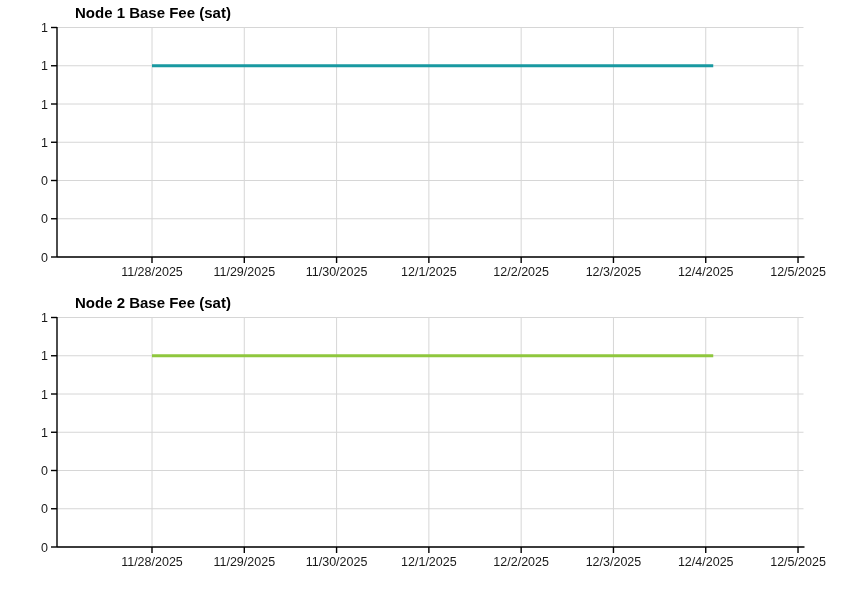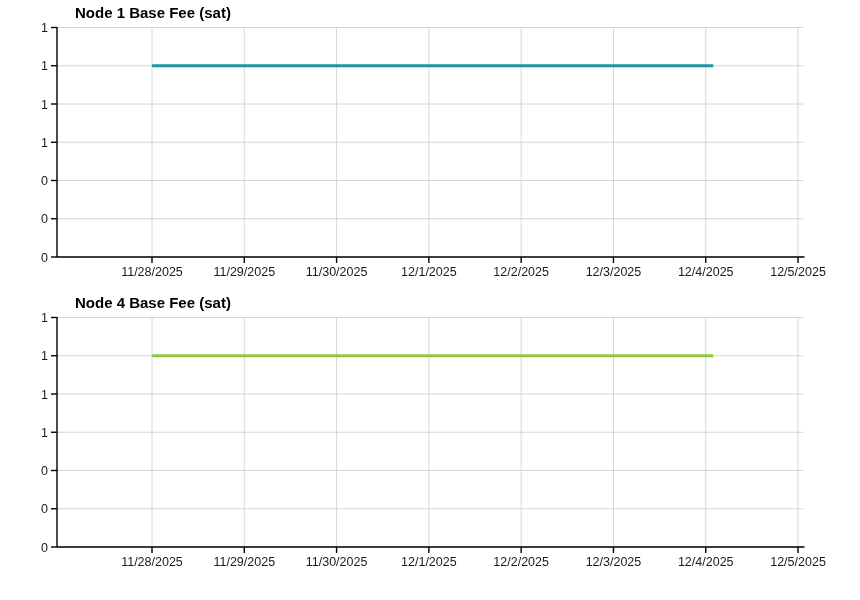--- a/index.html
+++ b/index.html
@@ -94,21 +94,21 @@
         <text x="613.45" y="276" text-anchor="middle">12/3/2025</text>
         <line x1="705.74" y1="257" x2="705.74" y2="263" stroke="#000000" stroke-width="1.4"></line>
         <text x="705.74" y="276" text-anchor="middle">12/4/2025</text>
         <line x1="798.0300000000001" y1="257" x2="798.0300000000001" y2="263" stroke="#000000" stroke-width="1.4"></line>
         <text x="798.0300000000001" y="276" text-anchor="middle">12/5/2025</text>
         <line x1="152" y1="65.75" x2="713.24" y2="65.75" stroke="#1899A1" stroke-width="3" stroke-linecap="butt"></line>
       </svg>
   </div>
 
   <div class="chart-block" style="top:290px; height:310px;">
-    <div class="chart-title">Node 4 Base Fee (sat)</div>
+    <div class="chart-title">Node 2 Base Fee (sat)</div>
     <svg class="plot" width="860" height="310">
         <line x1="57" y1="27.5" x2="803.5" y2="27.5" stroke="#d6d6d6" stroke-width="1"></line>
         <line x1="57" y1="65.75" x2="803.5" y2="65.75" stroke="#d6d6d6" stroke-width="1"></line>
         <line x1="57" y1="104" x2="803.5" y2="104" stroke="#d6d6d6" stroke-width="1"></line>
         <line x1="57" y1="142.25" x2="803.5" y2="142.25" stroke="#d6d6d6" stroke-width="1"></line>
         <line x1="57" y1="180.5" x2="803.5" y2="180.5" stroke="#d6d6d6" stroke-width="1"></line>
         <line x1="57" y1="218.75" x2="803.5" y2="218.75" stroke="#d6d6d6" stroke-width="1"></line>
         <line x1="57" y1="257" x2="803.5" y2="257" stroke="#d6d6d6" stroke-width="1"></line>
         <line x1="152" y1="27.5" x2="152" y2="257" stroke="#d6d6d6" stroke-width="1"></line>
         <line x1="244.29000000000002" y1="27.5" x2="244.29000000000002" y2="257" stroke="#d6d6d6" stroke-width="1"></line>

